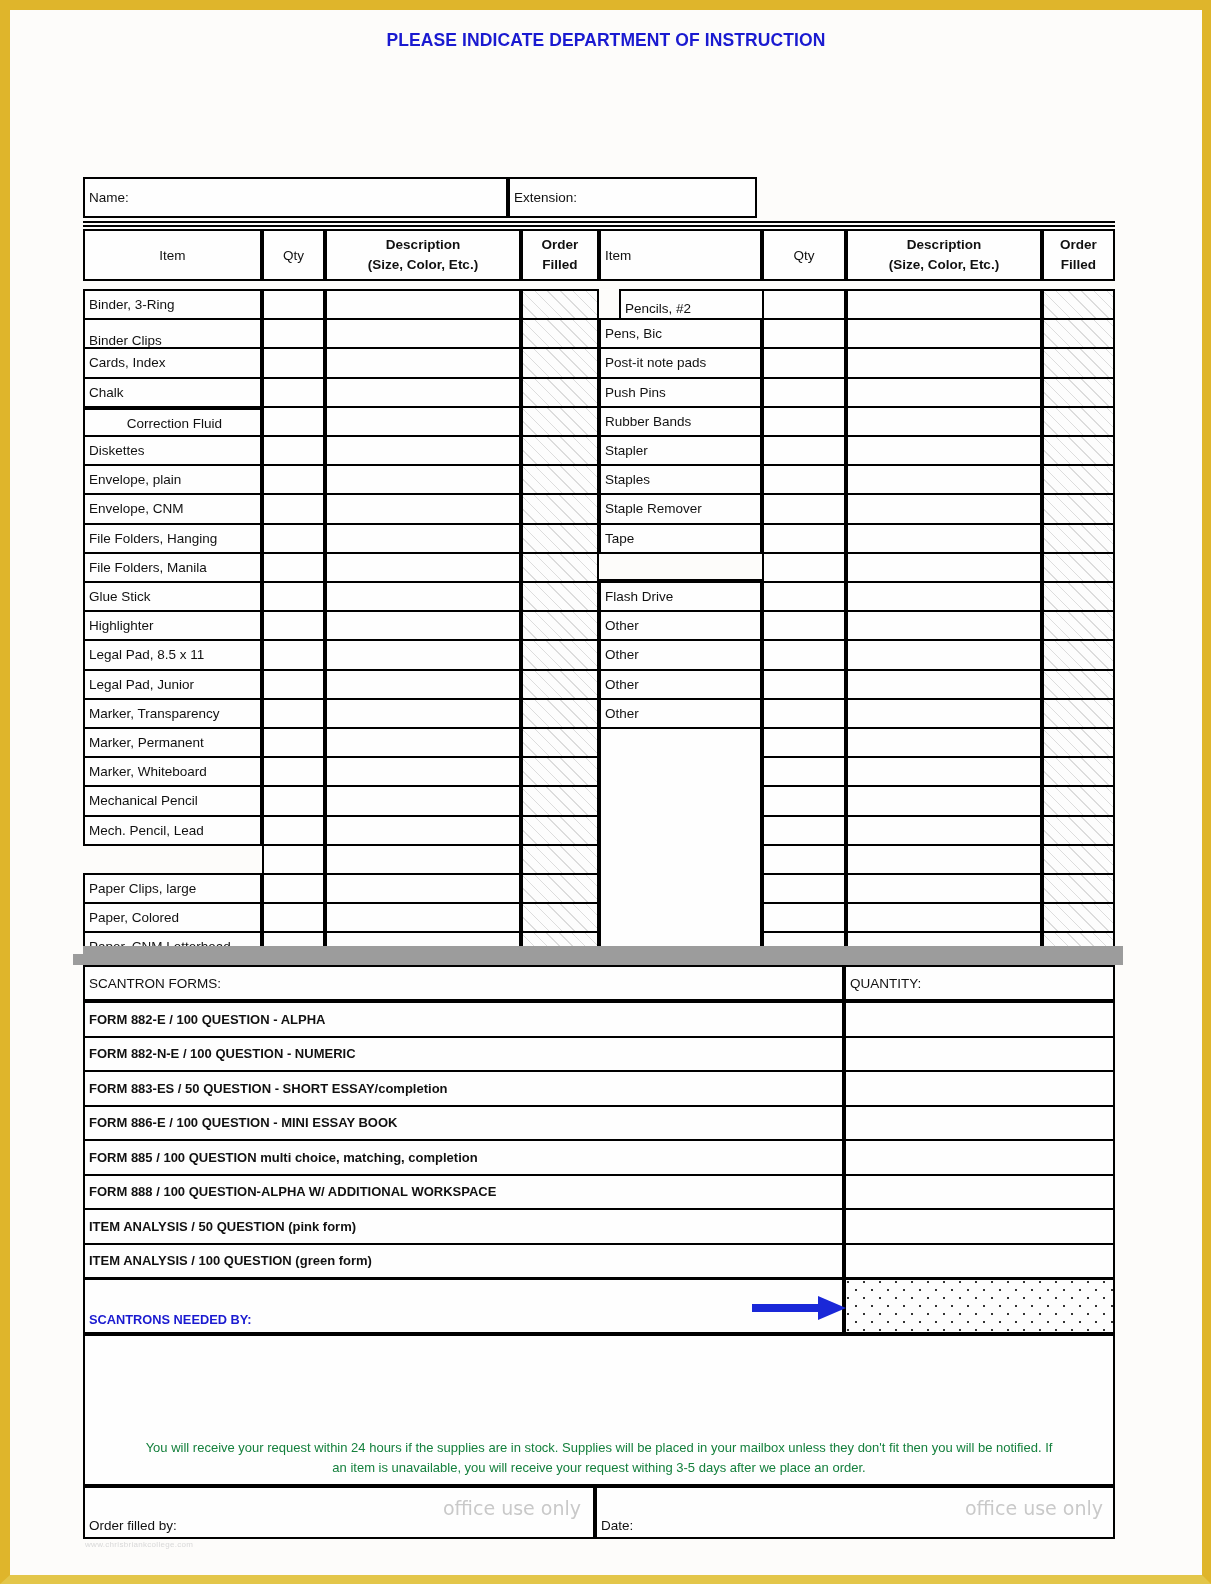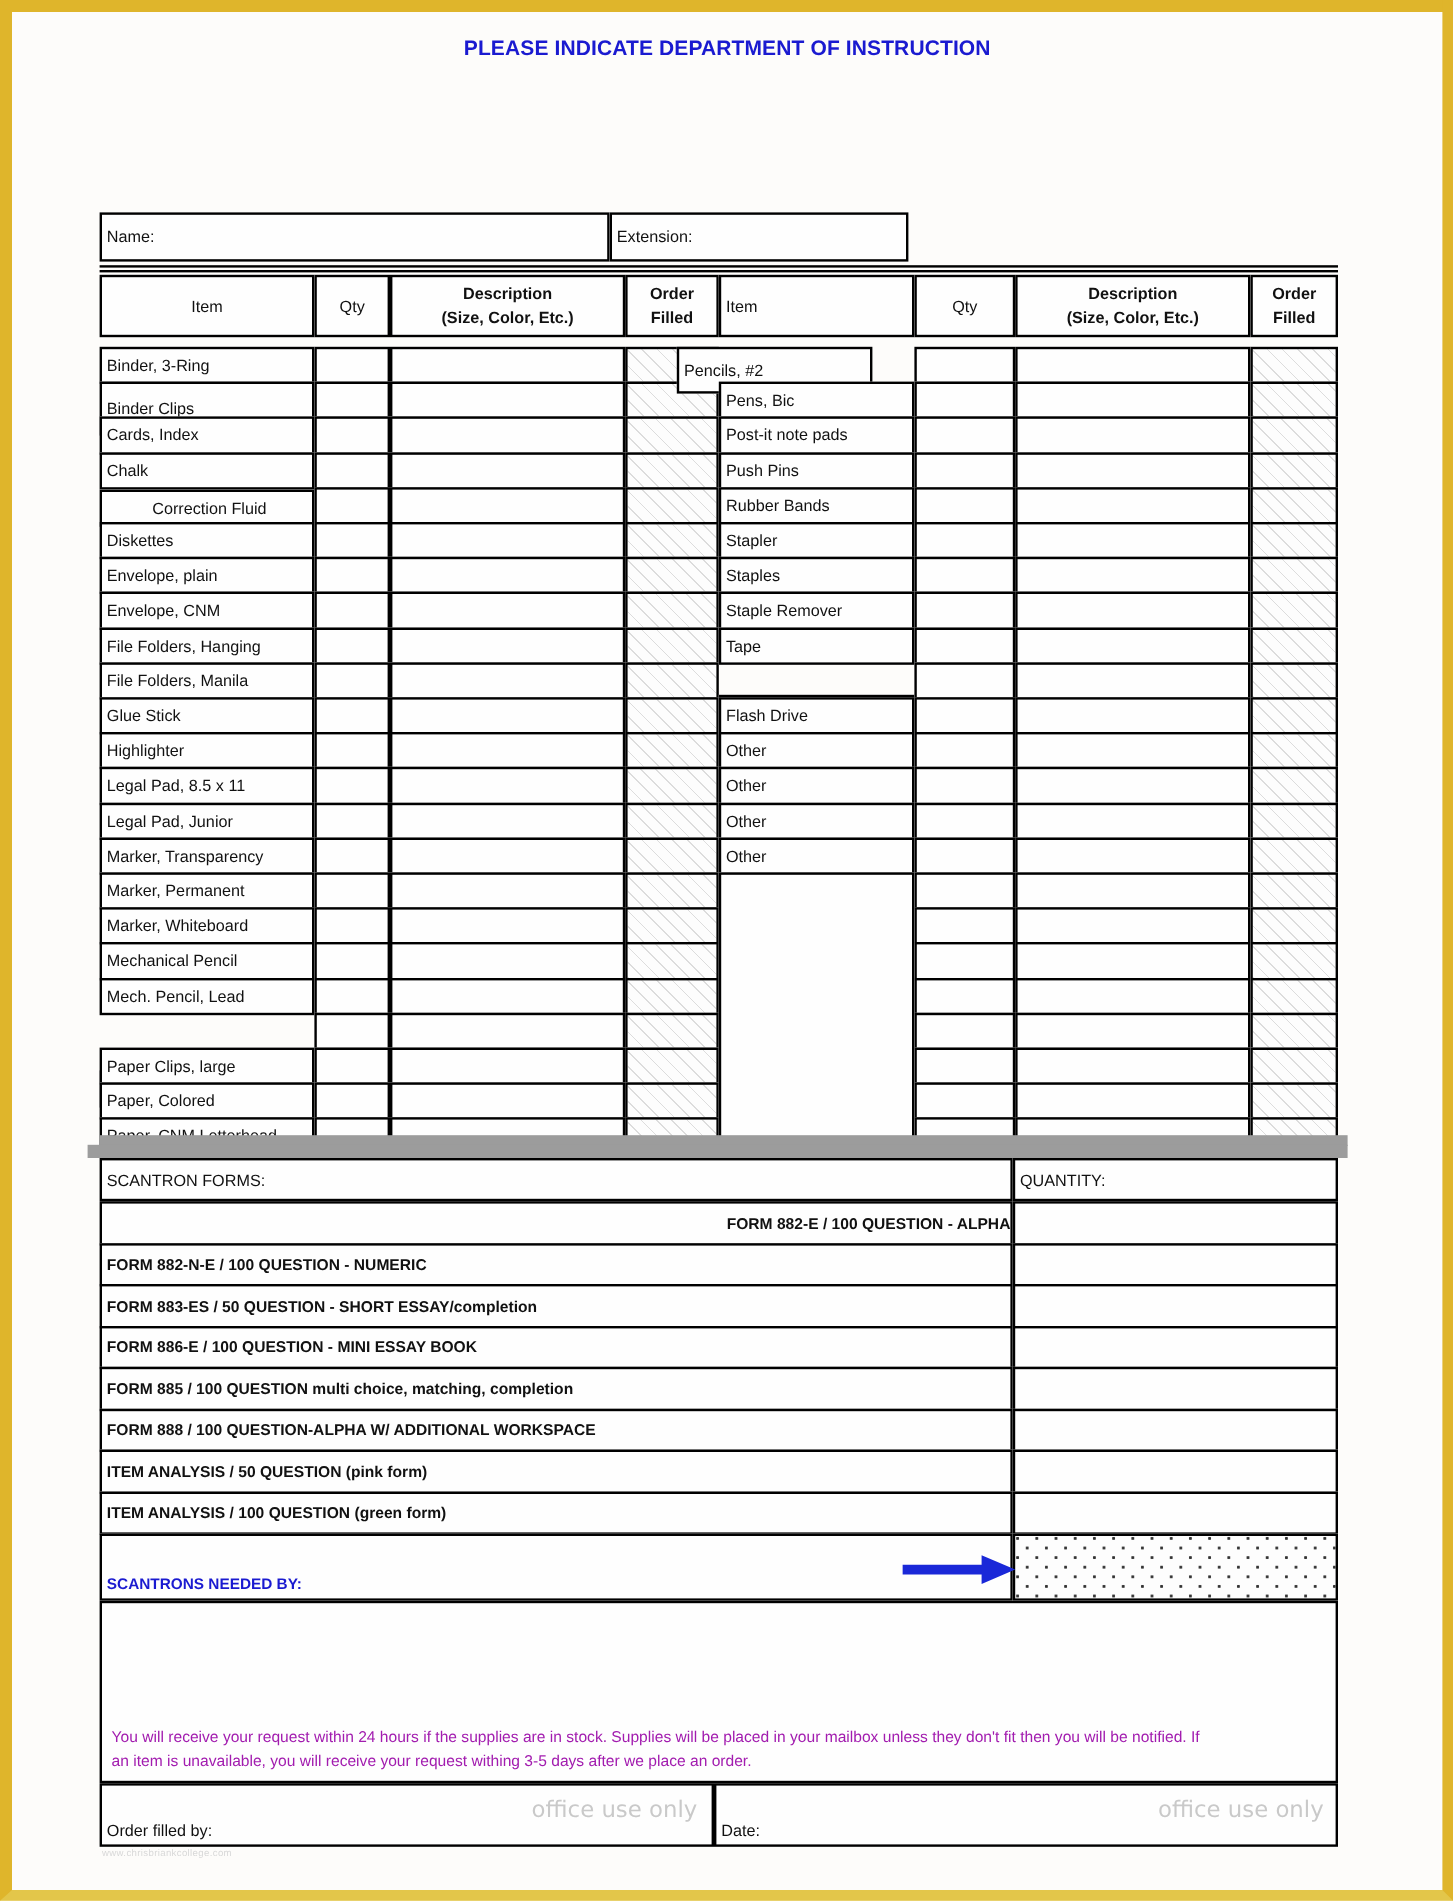--- a/index.html
+++ b/index.html
@@ -102,22 +102,23 @@
   .bold { font-weight: bold; }
   .red { color: #c0392b; }
   .blue { color: #1a1ad0; }
   .gray-band {
     position: absolute;
     background: #9c9c9c;
   }
   .small { font-size: 12.8px; }
   .note-text {
     position: absolute;
+    text-align: center;
     font-size: 13px;
-    color: #a21caf;
+    color: #15803d;
     line-height: 1.55;
   }
   .office-use {
     position: absolute;
     color: #c9c9c9;
     font-size: 19px;
     font-family: "DejaVu Sans", sans-serif;
   }
   .watermark {
     position: absolute;
@@ -309,21 +310,21 @@
       <div class="cell" style="left: 315px; top: 892.2px; width: 196px; height: 31.2px;"></div>
       <div class="cell hatch" style="left: 511px; top: 892.2px; width: 78px; height: 31.2px;"></div>
       <div class="cell" style="left: 73px; top: 921.4px; width: 179px; height: 31.2px;">
         <span>Paper, CNM Letterhead</span>
       </div>
       <div class="cell" style="left: 252px; top: 921.4px; width: 63px; height: 31.2px;"></div>
       <div class="cell" style="left: 315px; top: 921.4px; width: 196px; height: 31.2px;"></div>
       <div class="cell hatch" style="left: 511px; top: 921.4px; width: 78px; height: 31.2px;"></div>
     </div>
   <div id="right-rows">
-      <div class="cell" style="left: 554px; top: 279px; width: 163px; height: 39px;">
+      <div class="cell" style="left: 609px; top: 279px; width: 163px; height: 39px;">
         <span>Pencils, #2</span>
       </div>
       <div class="cell" style="left: 752px; top: 279px; width: 84px; height: 31.2px;"></div>
       <div class="cell" style="left: 836px; top: 279px; width: 196px; height: 31.2px;"></div>
       <div class="cell hatch" style="left: 1032px; top: 279px; width: 73px; height: 31.2px;"></div>
       <div class="cell" style="left: 589px; top: 308.2px; width: 163px; height: 31.2px;">
         <span>Pens, Bic</span>
       </div>
       <div class="cell" style="left: 752px; top: 308.2px; width: 84px; height: 31.2px;"></div>
       <div class="cell" style="left: 836px; top: 308.2px; width: 196px; height: 31.2px;"></div>
@@ -436,21 +437,21 @@
   <div class="gray-band" style="left:73px; top:936px; width:1040px; height:9px;"></div>
   <div class="gray-band" style="left:63px; top:944px; width:1050px; height:11px;"></div>
 
   <div id="scantron-rows">
       <div class="cell" style="left: 73px; top: 955px; width: 761px; height: 36px;">
         <span>SCANTRON FORMS:</span>
       </div>
       <div class="cell" style="left: 834px; top: 955px; width: 271px; height: 36px;">
         <span>QUANTITY:</span>
       </div>
-      <div class="cell" style="left: 73px; top: 991px; width: 761px; height: 36.5px; font-weight: bold; font-size: 13px; justify-content: flex-end;">
+      <div class="cell" style="left: 73px; top: 991px; width: 761px; height: 36.5px; font-weight: bold; font-size: 13px;">
         <span>FORM 882-E / 100 QUESTION - ALPHA</span>
       </div>
       <div class="cell" style="left: 834px; top: 991px; width: 271px; height: 36.5px;"></div>
       <div class="cell" style="left: 73px; top: 1025.5px; width: 761px; height: 36.5px; font-weight: bold; font-size: 13px;">
         <span>FORM 882-N-E / 100 QUESTION - NUMERIC</span>
       </div>
       <div class="cell" style="left: 834px; top: 1025.5px; width: 271px; height: 36.5px;"></div>
       <div class="cell" style="left: 73px; top: 1060px; width: 761px; height: 36.5px; font-weight: bold; font-size: 13px;">
         <span>FORM 883-ES / 50 QUESTION - SHORT ESSAY/completion</span>
       </div>

